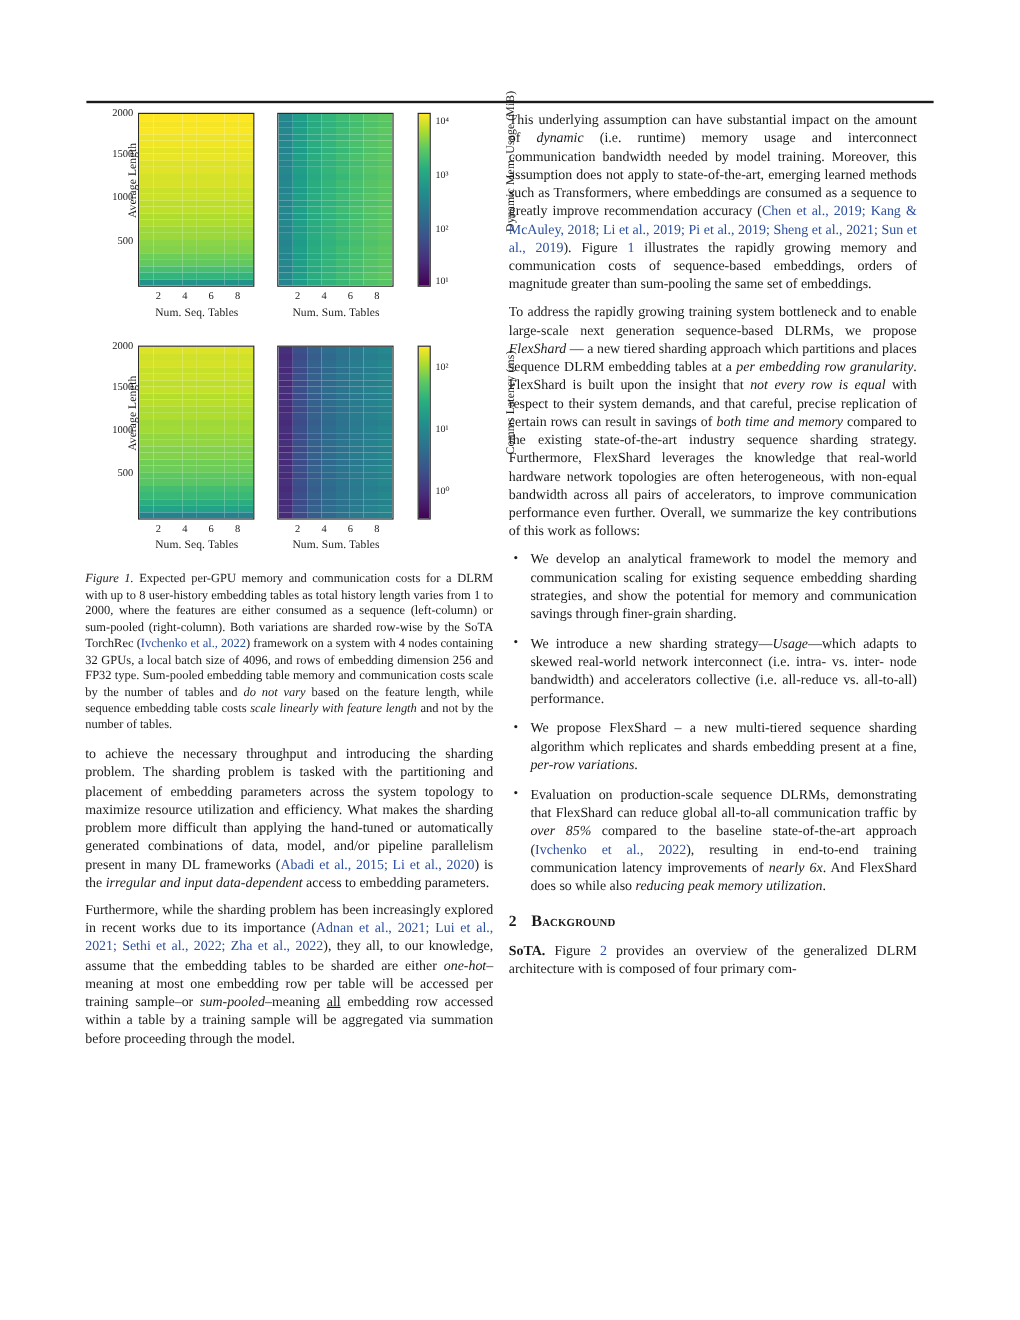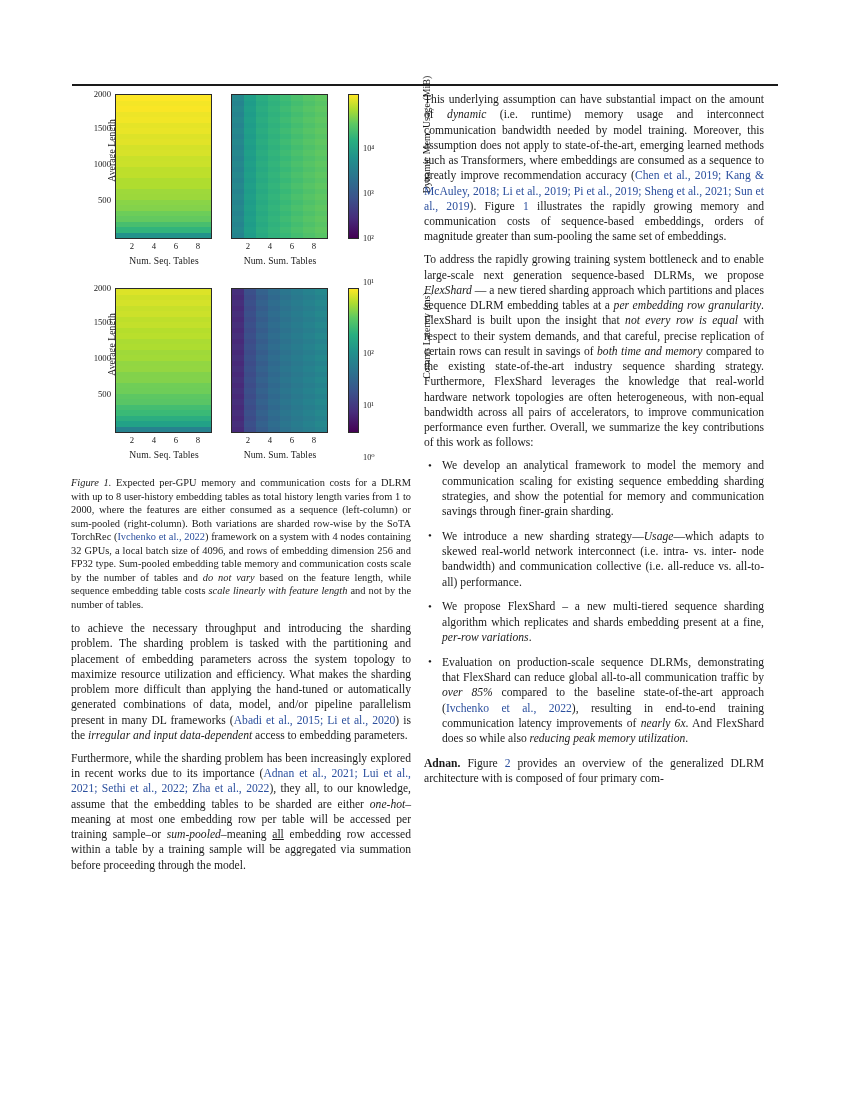--- a/index.html
+++ b/index.html
@@ -168,21 +168,20 @@
     left: 290px;
     top: 0;
     width: 30px;
     height: 145px;
   }
   .cbar-ticks span {
     position: absolute;
     left: 2px;
     font-size: 8.3px;
     line-height: 1;
-    margin-top: 48px;
   }
   .cbar-label {
     position: absolute;
     left: 276px;
     top: 34px;
     width: 160px;
     text-align: center;
     font-size: 9.8px;
     transform: rotate(-90deg);
     transform-origin: center center;
@@ -1168,23 +1167,24 @@
 
   <div class="col col-right">
 
     <p class="para"><span>This underlying assumption can have substantial impact on the amount of </span><span class="it">dynamic</span><span> (i.e. runtime) memory usage and interconnect communication bandwidth needed by model training. Moreover, this assumption does not apply to state-of-the-art, emerging learned methods such as Transformers, where embeddings are consumed as a sequence to greatly improve recommendation accuracy (</span><span class="cite">Chen et al., 2019; Kang &amp; McAuley, 2018; Li et al., 2019; Pi et al., 2019; Sheng et al., 2021; Sun et al., 2019</span><span>). Figure </span><span class="cite">1</span><span> illustrates the rapidly growing memory and communication costs of sequence-based embeddings, orders of magnitude greater than sum-pooling the same set of embeddings.</span></p>
 
     <p class="para"><span>To address the rapidly growing training system bottleneck and to enable large-scale next generation sequence-based DLRMs, we propose </span><span class="it">FlexShard</span><span> — a new tiered sharding approach which partitions and places sequence DLRM embedding tables at a </span><span class="it">per embedding row granularity</span><span>. FlexShard is built upon the insight that </span><span class="it">not every row is equal</span><span> with respect to their system demands, and that careful, precise replication of certain rows can result in savings of </span><span class="it">both time and memory</span><span> compared to the existing state-of-the-art industry sequence sharding strategy. Furthermore, FlexShard leverages the knowledge that real-world hardware network topologies are often heterogeneous, with non-equal bandwidth across all pairs of accelerators, to improve communication performance even further. Overall, we summarize the key contributions of this work as follows:</span></p>
 
     <ul class="bullets">
       <li><span class="dot">•</span><span>We develop an analytical framework to model the memory and communication scaling for existing sequence embedding sharding strategies, and show the potential for memory and communication savings through finer-grain sharding.</span></li>
 
-      <li><span class="dot">•</span><span>We introduce a new sharding strategy—</span><span class="it">Usage</span><span>—which adapts to skewed real-world network interconnect (i.e. intra- vs. inter- node bandwidth) and communication collective (i.e. all-reduce vs. all-to-all) performance.</span></li>
+      <li><span class="dot">•</span><span>We introduce a new sharding strategy—</span><span class="it">Usage</span><span>—which adapts to skewed real-world network interconnect (i.e. intra- vs. inter- node bandwidth) and accelerators collective (i.e. all-reduce vs. all-to-all) performance.</span></li>
 
       <li><span class="dot">•</span><span>We propose FlexShard – a new multi-tiered sequence sharding algorithm which replicates and shards embedding present at a fine, </span><span class="it">per-row variations</span><span>.</span></li>
 
       <li><span class="dot">•</span><span>Evaluation on production-scale sequence DLRMs, demonstrating that FlexShard can reduce global all-to-all communication traffic by </span><span class="it">over 85%</span><span> compared to the baseline state-of-the-art approach (</span><span class="cite">Ivchenko et al., 2022</span><span>), resulting in end-to-end training communication latency improvements of </span><span class="it">nearly 6x</span><span>. And FlexShard does so while also </span><span class="it">reducing peak memory utilization</span><span>.</span></li>
     </ul>
 
-
-    <p class="para"><span class="bd">Adnan.</span><span> Figure </span><span class="cite">2</span><span> provides an overview of the generalized DLRM architecture with is composed of four primary com-</span></p>
+    <h2 class="section"><span class="num">2</span><span class="sc">Background</span></h2>
+
+    <p class="para"><span class="bd">SoTA.</span><span> Figure </span><span class="cite">2</span><span> provides an overview of the generalized DLRM architecture with is composed of four primary com-</span></p>
   </div>
 </div>
 
 </body></html>

